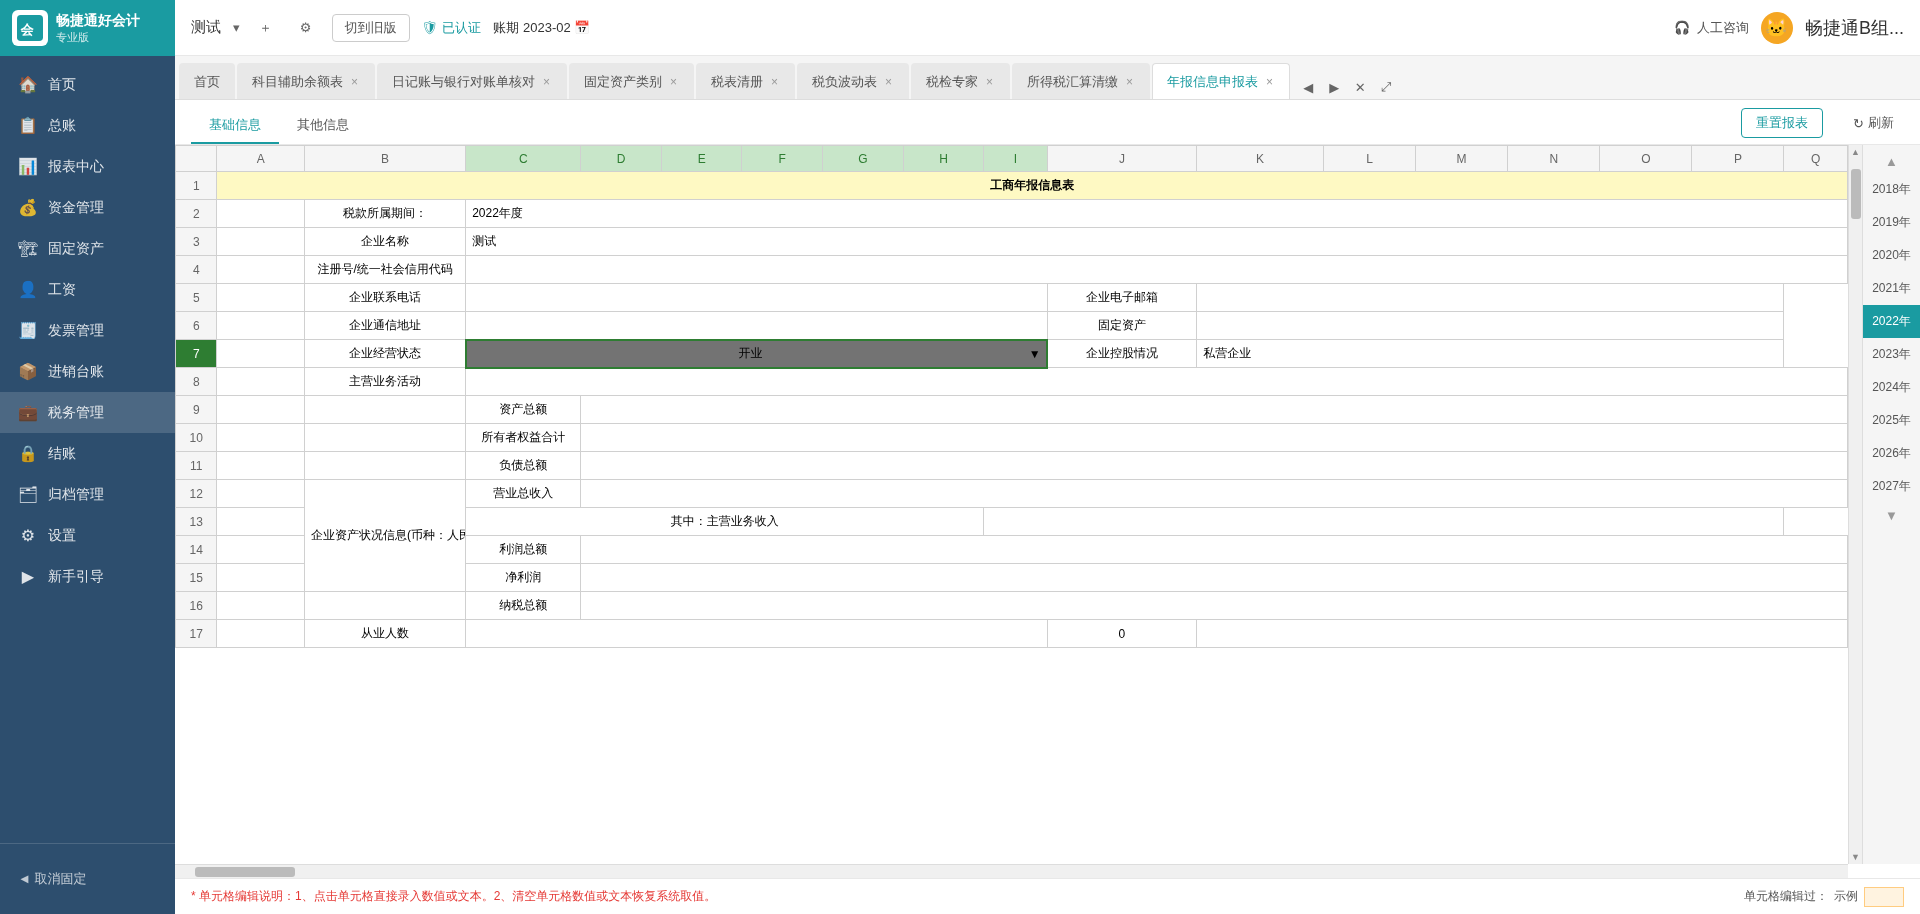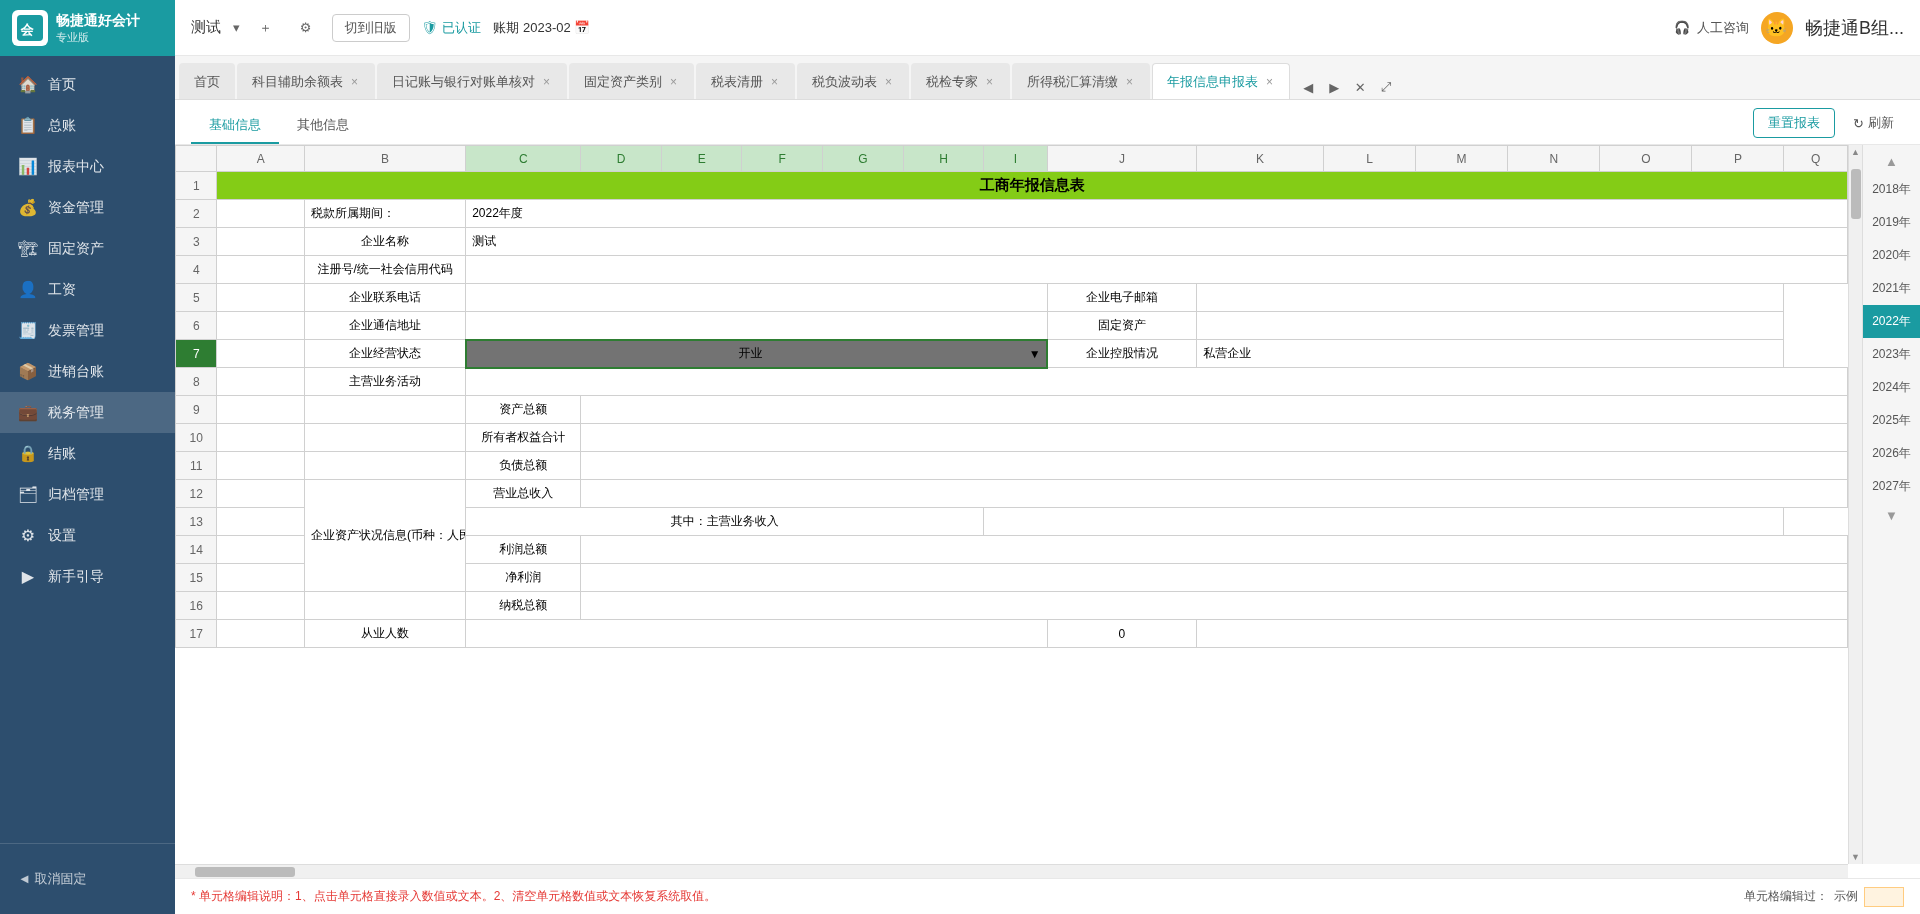--- a/index.html
+++ b/index.html
@@ -43,21 +43,21 @@
     .tab-nav-btn { width: 24px; height: 24px; display: flex; align-items: center; justify-content: center; cursor: pointer; color: #666; }
 
     
     .content { flex: 1; display: flex; flex-direction: column; overflow: hidden; background: #fff; }
 
     
     .subtab-bar { display: flex; align-items: center; justify-content: space-between; padding: 8px 16px 0; border-bottom: 1px solid #e8e8e8; background: #fff; flex-shrink: 0; }
     .subtab-group { display: flex; gap: 0; }
     .subtab { padding: 8px 18px; font-size: 13px; color: #555; cursor: pointer; border-bottom: 2px solid transparent; }
     .subtab.active { color: #1a9ba1; border-bottom: 2px solid #1a9ba1; font-weight: 500; }
-    .subtab-actions { display: flex; gap: 8px; align-items: center; margin-bottom: 6px; margin-left: 32px; }
+    .subtab-actions { display: flex; gap: 20px; align-items: center; margin-bottom: 6px; margin-left: 32px; }
     .btn-reset { border: 1px solid #1a9ba1; color: #1a9ba1; padding: 5px 14px; border-radius: 4px; font-size: 13px; cursor: pointer; background: #fff; }
     .btn-refresh { display: flex; align-items: center; gap: 4px; color: #555; font-size: 13px; cursor: pointer; padding: 5px 10px; }
 
     
     .grid-table { border-collapse: collapse; font-size: 12px; width: 100%; table-layout: fixed; }
     .grid-table td, .grid-table th { border: 1px solid #d0d0d0; padding: 3px 6px; white-space: nowrap; overflow: hidden; }
     .grid-header-row th { background: #f5f5f5; color: #666; text-align: center; font-weight: normal; height: 26px; }
     .grid-row-num { background: #f5f5f5; color: #666; text-align: center; font-weight: normal; width: 36px; }
     .grid-cell { height: 28px; vertical-align: middle; }
     .grid-cell.selected { background: #737373; outline: 2px solid #2e7d32; outline-offset: -1px; }
@@ -69,21 +69,21 @@
     
     .year-panel { width: 58px; background: #f5f5f5; border-left: 1px solid #ddd; display: flex; flex-direction: column; align-items: center; padding-top: 4px; flex-shrink: 0; }
     .year-nav { width: 32px; height: 24px; display: flex; align-items: center; justify-content: center; cursor: pointer; color: #999; }
     .year-item { width: 100%; text-align: center; padding: 8px 2px; font-size: 12px; color: #555; cursor: pointer; }
     .year-item.active { background: #1a9ba1; color: #fff; }
 
     
     .statusbar { height: 36px; background: #fff; border-top: 1px solid #e8e8e8; display: flex; align-items: center; padding: 0 16px; font-size: 12px; color: #e53935; flex-shrink: 0; }
     .statusbar-right { margin-left: auto; display: flex; align-items: center; gap: 6px; color: #555; }
     .statusbar-example { width: 40px; height: 20px; background: #fff3e0; border: 1px solid #ffcc80; }
-    .title-cell { font-size: 15px; font-weight: bold; text-align: center; background: #84cc16; }
+    .title-cell { font-size: 12px; font-weight: bold; text-align: center; background: #fef9c3; }
 
     
     .corner-cell { background: #f5f5f5; width: 36px; }
 
     .spreadsheet-area { flex: 1; display: flex; flex-direction: column; overflow: hidden; }
     .spreadsheet-body { flex: 1; display: flex; overflow: hidden; }
     .spreadsheet-inner { flex: 1; overflow: auto; }
 
     .bottom-area { display: flex; align-items: center; }
     .h-scroll-container { flex: 1; height: 14px; background: #f0f0f0; border-top: 1px solid #ddd; overflow: hidden; position: relative; }
@@ -310,21 +310,21 @@
             <tbody>
 
               <tr>
                 <td class="grid-row-num">1</td>
                 <td colspan="17" class="grid-cell title-cell">工商年报信息表</td>
               </tr>
 
               <tr>
                 <td class="grid-row-num">2</td>
                 <td class="grid-cell"></td>
-                <td class="grid-cell" style="text-align:left;">税款所属期间：</td>
+                <td class="grid-cell" style="text-align:center;">税款所属期间：</td>
                 <td class="grid-cell" colspan="15">2022年度</td>
               </tr>
 
               <tr>
                 <td class="grid-row-num">3</td>
                 <td class="grid-cell"></td>
                 <td class="grid-cell cell-center">企业名称</td>
                 <td class="grid-cell" colspan="15">测试</td>
               </tr>
 

